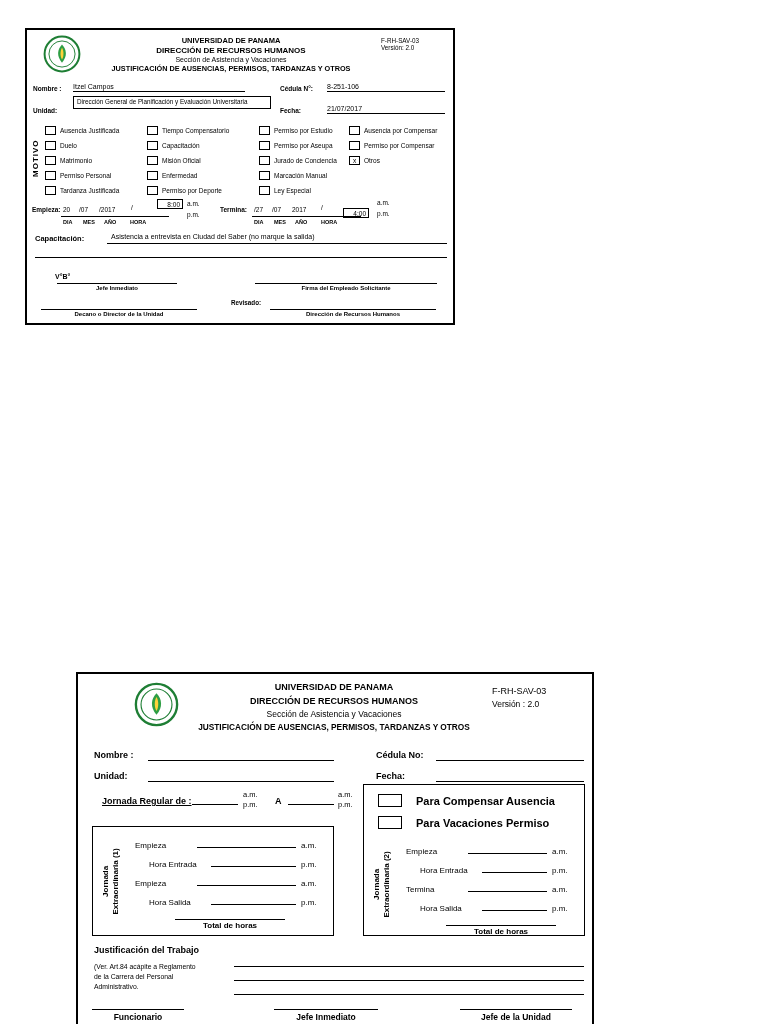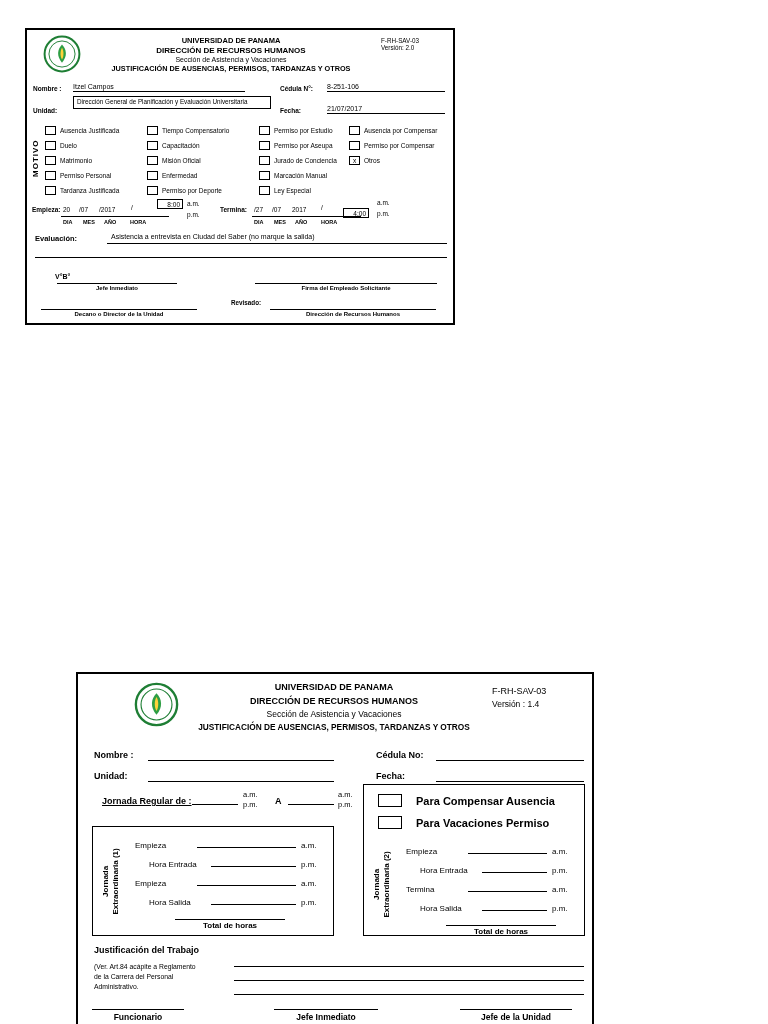--- a/index.html
+++ b/index.html
@@ -203,21 +203,21 @@
         <div class="hline"></div>
       </div>
     <div class="abs b cap" style="left:227px; top:189px;">DIA</div>
     <div class="abs b cap" style="left:247px; top:189px;">MES</div>
     <div class="abs b cap" style="left:268px; top:189px;">AÑO</div>
     <div class="abs b cap" style="left:294px; top:189px;">HORA</div>
     <div class="abs" style="left:350px; top:169px;">a.m.</div>
     <div class="abs hourbox" style="left:316px; top:178px;">4:00</div>
     <div class="abs" style="left:350px; top:180px;">p.m.</div>
 
-    <div class="abs b" style="left:8px; top:204px; font-size:7.5px;">Evaluación:</div>
+    <div class="abs b" style="left:8px; top:204px; font-size:7.5px;">Capacitación:</div>
     <div class="abs" style="left:84px; top:203px; font-size:7px;">Asistencia a entrevista en Ciudad del Saber (no marque la salida)</div>
     <div class="abs" style="left:80px; top:213px; width:340px;">
         <div class="hline"></div>
       </div>
     <div class="abs" style="left:8px; top:227px; width:412px;">
         <div class="hline"></div>
       </div>
 
     <div class="abs b" style="left:28px; top:243px; font-size:7px;">V°B°</div>
 
@@ -255,21 +255,21 @@
 
     <div class="abs center" style="left:108px; top:8px; width:296px;">
       <div class="b" style="font-size:9px;">UNIVERSIDAD DE PANAMA</div>
       <div class="b" style="font-size:9px; margin-top:4px;">DIRECCIÓN DE RECURSOS HUMANOS</div>
       <div style="font-size:8.5px; margin-top:3px;">Sección de Asistencia y Vacaciones</div>
       <div class="b" style="font-size:8.3px; margin-top:3px;">JUSTIFICACIÓN DE AUSENCIAS, PERMISOS, TARDANZAS Y OTROS</div>
     </div>
 
     <div class="abs" style="left:414px; top:12px; font-size:9px;">
       <div>F-RH-SAV-03</div>
-      <div style="font-size:8.5px; margin-top:3px;">Versión : 1.4</div>
+      <div style="font-size:8.5px; margin-top:3px;">Versión : 2.0</div>
     </div>
 
     <div class="abs b f2lbl" style="left:16px; top:76px;">Nombre :</div>
     <div class="abs fld2" style="left:70px; top:75px; width:186px;"></div>
     <div class="abs b f2lbl" style="left:298px; top:76px;">Cédula No:</div>
     <div class="abs fld2" style="left:358px; top:75px; width:148px;"></div>
 
     <div class="abs b f2lbl" style="left:16px; top:97px;">Unidad:</div>
     <div class="abs fld2" style="left:70px; top:96px; width:186px;"></div>
     <div class="abs b f2lbl" style="left:298px; top:97px;">Fecha:</div>

